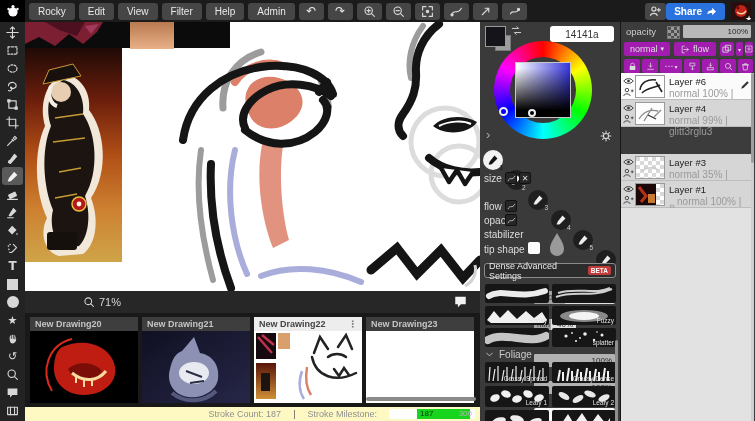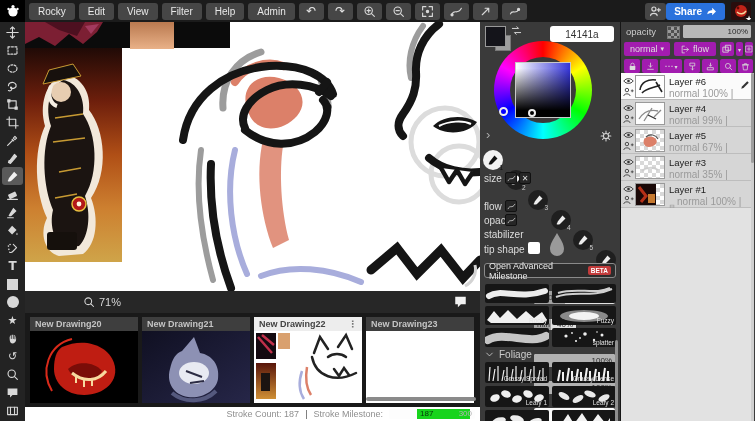--- a/index.html
+++ b/index.html
@@ -33,22 +33,22 @@
   
   #canvas{left:25px;top:22px;width:455px;height:269px;background:#fff;overflow:hidden;}
   #statusbar{left:25px;top:291px;width:455px;height:22px;background:#272727;display:flex;
        align-items:center;color:#d5d5d5;font-size:11px;}
   #tabstrip{left:25px;top:313px;width:455px;height:94px;background:#191919;overflow:hidden;}
   .dtab{position:absolute;top:4px;width:108px;height:86px;}
   .dtab .th{height:14px;background:#3e3e3e;color:#c4c4c4;font-size:9px;font-weight:bold;
        display:flex;align-items:center;justify-content:space-between;padding:0 5px;}
   .dtab.sel .th{background:#ededed;color:#444;}
   .dtab .tb{height:72px;background:#111;overflow:hidden;}
-  #footer{left:25px;top:407px;width:455px;height:14px;background:#ffffff;display:flex;
-       align-items:center;justify-content:flex-end;color:#8f8f8f;font-size:9px;gap:6px;
+  #footer{left:25px;top:407px;width:455px;height:14px;background:#fef9c3;display:flex;
+       align-items:center;justify-content:flex-end;color:#8f8f8f;font-size:9px;gap:12px;
        padding-right:5px;box-sizing:border-box;}
   .mbar{width:86px;height:10px;background:#fdfdfd;border-radius:2px;position:relative;overflow:hidden;}
   .mfill{position:absolute;left:0;top:0;height:10px;background:#17d41c;color:#05350a;
        font-size:8px;line-height:10px;padding-left:3px;box-sizing:border-box;margin-left:28px;}
   .mgoal{position:absolute;right:3px;top:0;font-size:8px;line-height:10px;color:#b3b3b3;margin-left:24px;}
 
   
   #brushpanel{left:480px;top:22px;width:140px;height:399px;background:#3a3a3a;overflow:hidden;
        color:#ddd;font-size:10px;}
   .hexbox{background:#fff;border-radius:3px;color:#333;font-size:10px;display:flex;
@@ -567,21 +567,21 @@
       <div class="sval">off</div>
     </div>
 
     <span class="abs" style="left:4px;top:222px;">tip shape</span>
     <div class="abs" style="left:48px;top:220px;width:12px;height:12px;background:#fff;border-radius:2px;"></div>
     <svg class="abs" style="left:66px;top:209px;" width="22" height="28" viewBox="0 0 22 26">
       <path d="M11,1 C15,8 18,12 18,17 a7,7 0 0 1 -14,0 C4,12 7,8 11,1 Z" fill="#9a9a9a"></path>
       </svg>
 
     <div class="advbtn abs" style="left:4px;top:241px;width:132px;height:15px;">
-      <span style="font-size:9px;color:#e8e8e8;">Open Advanced Milestone</span>
+      <span style="font-size:9px;color:#e8e8e8;">Dense Advanced Settings</span>
       <span class="beta">BETA</span>
     </div>
 
     <div class="tex" style="left:5px;top:262px;">
       <svg width="64" height="19" viewBox="0 0 64 19">
           <path d="M4,12 C16,4 34,16 60,7" stroke="#ececec" stroke-width="6" fill="none" stroke-linecap="round"></path>
         </svg>
       <span class="tlbl"></span>
       </div>
     <div class="tex" style="left:72px;top:262px;">
@@ -784,39 +784,20 @@
         </svg>
       <div class="lthumb">
         <svg width="28" height="21" viewBox="0 0 28 21">
             <rect width="28" height="21" fill="#fdfdfd"></rect>
             <path d="M3,16 C8,8 14,6 22,8 M8,18 L16,5 M18,14 L25,7" stroke="#8a8a8a" stroke-width="1.3" fill="none"></path>
             <path d="M12,12 L20,16" stroke="#333" stroke-width="1.3"></path>
           </svg>
         </div>
       <span class="lname">Layer #4</span>
       <span class="linfo">normal 99% | glitt3rglu3</span>
-    </div>
-    <div class="lrow" style="top:105px;">
-      <svg class="abs" style="left:2px;top:4px;" width="11" height="8" viewBox="0 0 14 10">
-          <path d="M1,5 C4,1 10,1 13,5 C10,9 4,9 1,5 Z" stroke="#333" fill="none" stroke-width="1.2"></path>
-          <circle cx="7" cy="5" r="1.7" fill="#333"></circle>
-        </svg>
-      <svg class="abs" style="left:2px;top:14px;" width="11" height="10" viewBox="0 0 14 12">
-          <circle cx="5" cy="3.5" r="2.2" stroke="#444" fill="none" stroke-width="1.2"></circle>
-          <path d="M1,11 C1,7.5 9,7.5 9,11" stroke="#444" fill="none" stroke-width="1.2"></path>
-          <path d="M10,4.5 h3.5 M11.75,2.75 v3.5" stroke="#444" stroke-width="1.1"></path>
-        </svg>
-      <div class="lthumb">
-        <svg width="28" height="21" viewBox="0 0 28 21">
-            <path d="M8,14 C6,8 12,5 17,7 C22,9 22,14 17,16 C13,18 9,17 8,14 Z" fill="#dc8069"></path>
-            <path d="M10,7 C14,3 20,5 22,9" stroke="#555" stroke-width="1.2" fill="none"></path>
-          </svg>
-        </div>
-      <span class="lname">Layer #5</span>
-      <span class="linfo">normal 67% | glitt3rglu3</span>
     </div>
     <div class="lrow" style="top:132px;">
       <svg class="abs" style="left:2px;top:4px;" width="11" height="8" viewBox="0 0 14 10">
           <path d="M1,5 C4,1 10,1 13,5 C10,9 4,9 1,5 Z" stroke="#333" fill="none" stroke-width="1.2"></path>
           <circle cx="7" cy="5" r="1.7" fill="#333"></circle>
         </svg>
       <svg class="abs" style="left:2px;top:14px;" width="11" height="10" viewBox="0 0 14 12">
           <circle cx="5" cy="3.5" r="2.2" stroke="#444" fill="none" stroke-width="1.2"></circle>
           <path d="M1,11 C1,7.5 9,7.5 9,11" stroke="#444" fill="none" stroke-width="1.2"></path>
           <path d="M10,4.5 h3.5 M11.75,2.75 v3.5" stroke="#444" stroke-width="1.1"></path>

